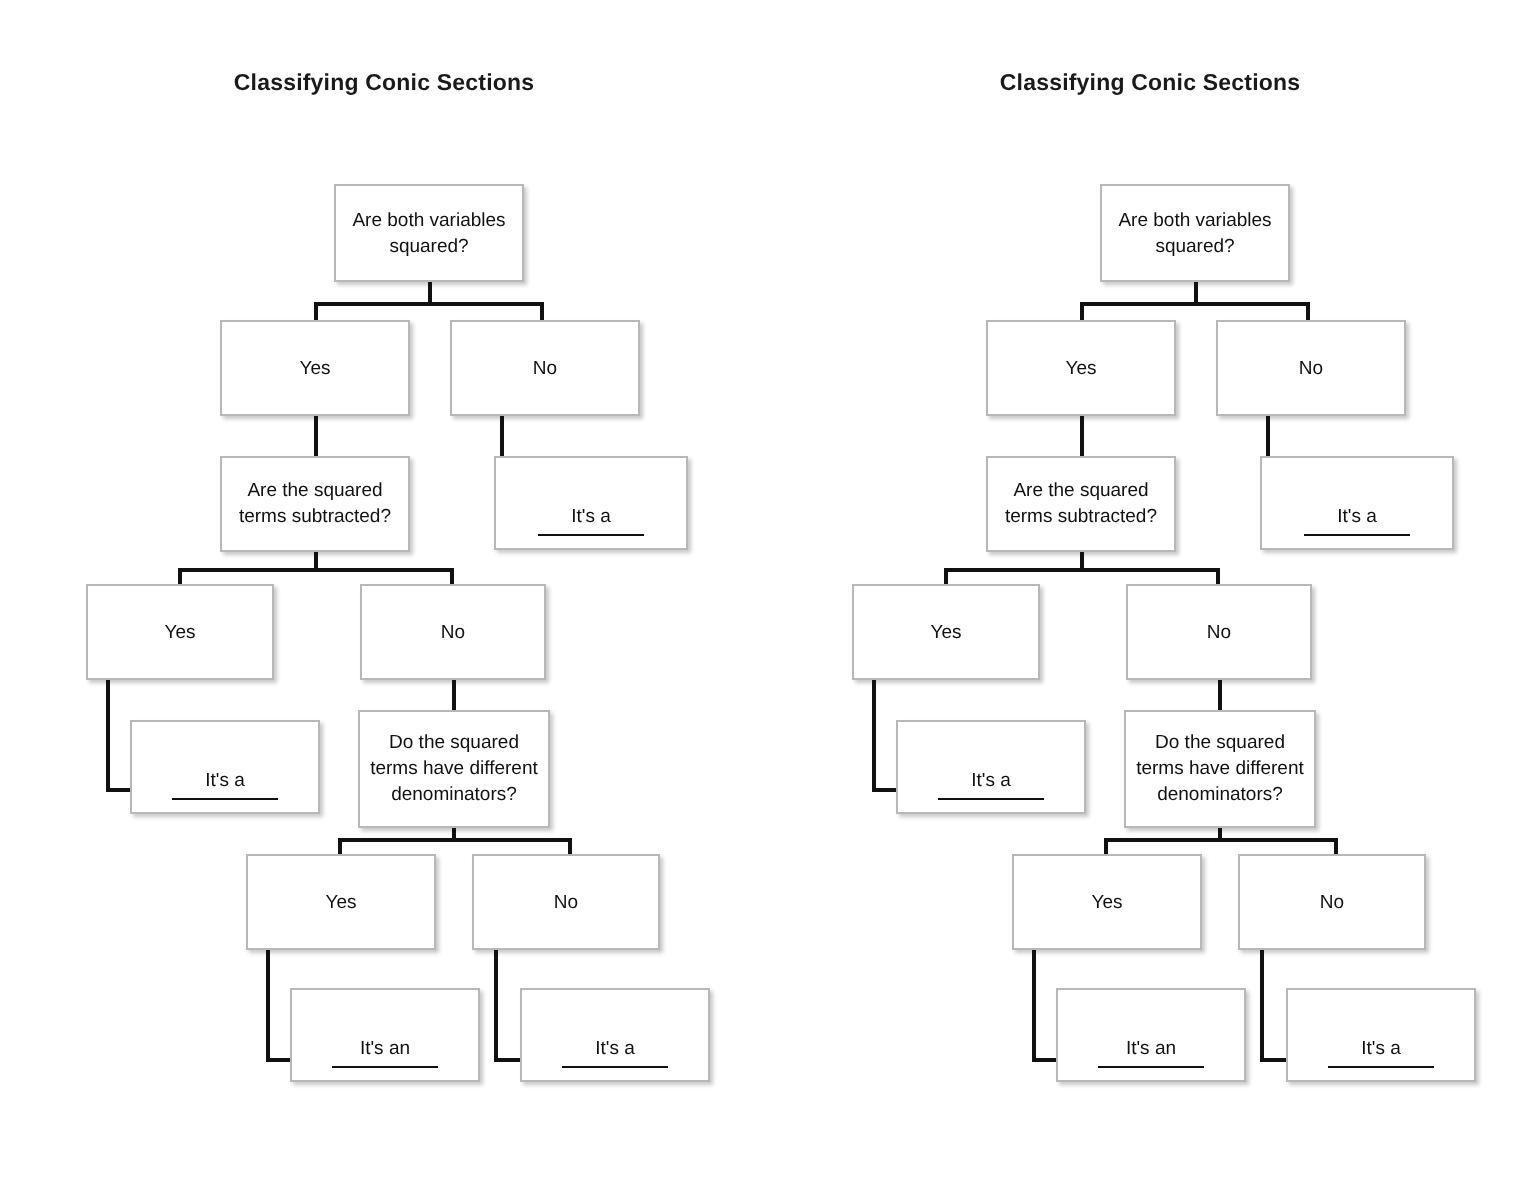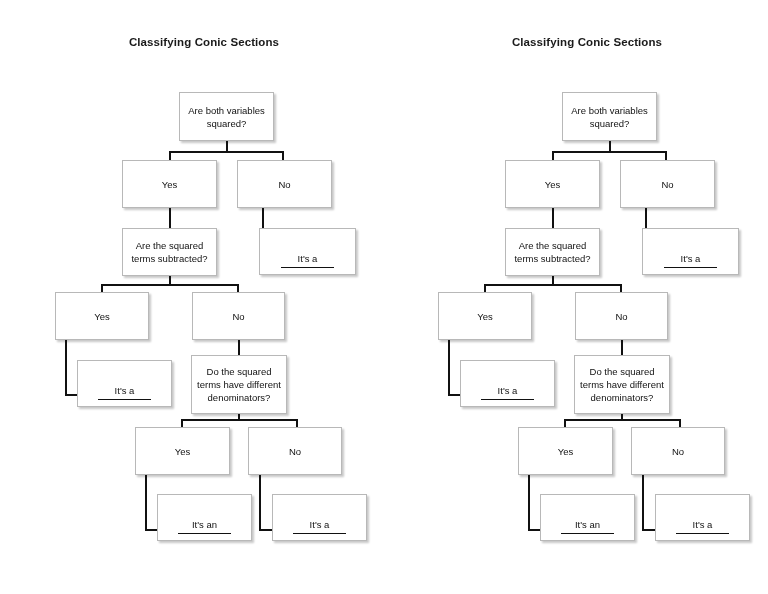--- a/index.html
+++ b/index.html
@@ -11,21 +11,21 @@
     width: 768px;
     height: 594px;
     position: relative;
     overflow: hidden;
     font-family: "Liberation Sans", sans-serif;
     color: #000000;
   }
 
   .page {
     position: absolute;
-    left: 12px; top: 0;
+    left: 0; top: 0;
     width: 711px;
     height: 594px;
   }
 
   .diagram {
     position: absolute;
     top: 0;
     width: 384px;
     height: 594px;
   }

